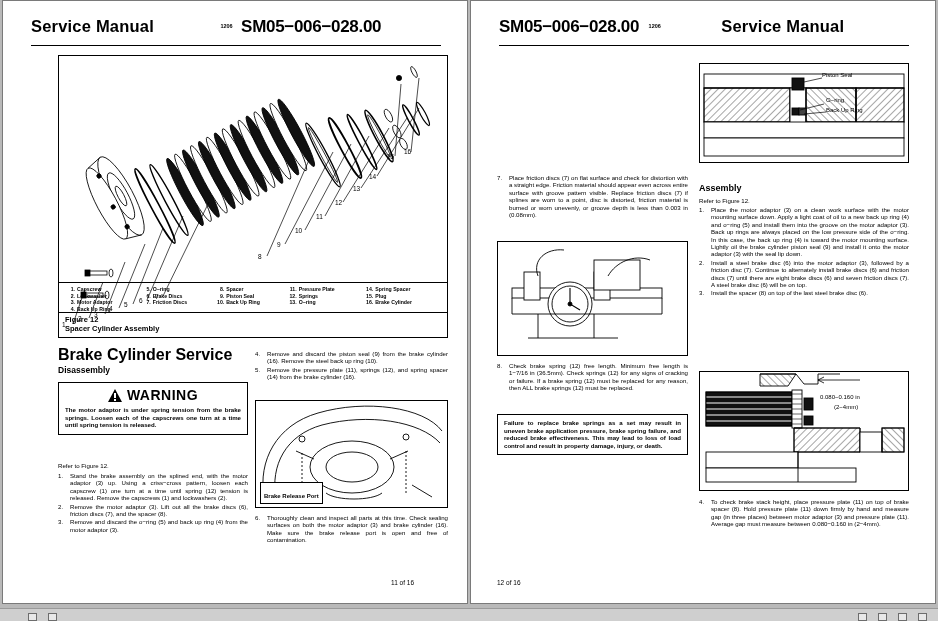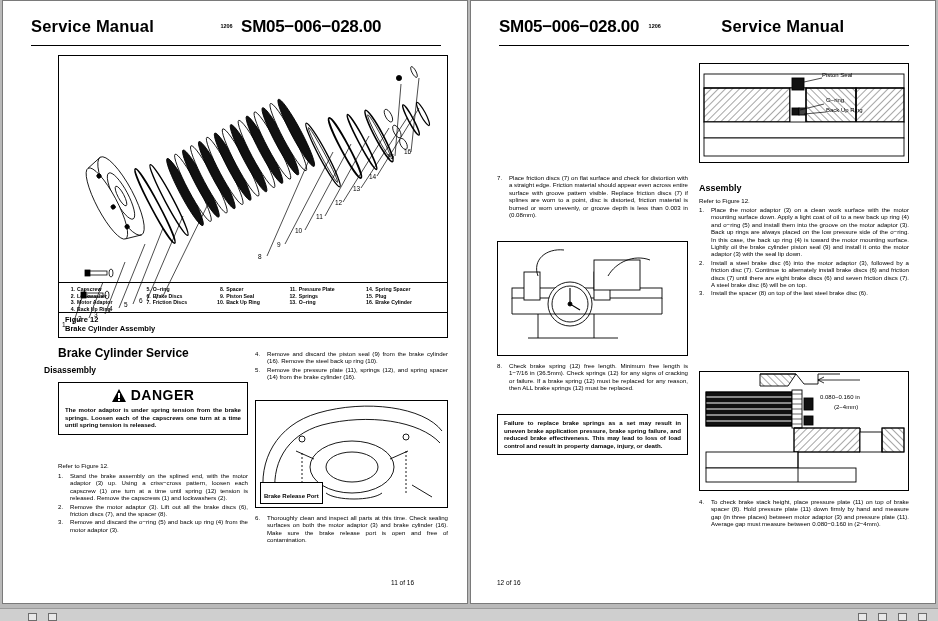--- a/index.html
+++ b/index.html
@@ -25,21 +25,21 @@
   .hdr .ttl{font-size:16.5px;font-weight:bold;letter-spacing:.2px;color:#000;}
   .hdr .doc{font-size:17px;font-weight:bold;letter-spacing:-.3px;color:#000;}
   .hdr .code{font-size:5.5px;font-weight:bold;color:#000;}
   .hl{position:absolute;height:0;border-top:1px solid #000;}
 
   
   .frame{position:absolute;border:1px solid #000;box-sizing:border-box;background:#fff;}
 
   
   .blk{position:absolute;color:#000;}
-  .h2{font-size:12px;font-weight:bold;}
+  .h2{font-size:16px;font-weight:bold;}
   .h3{font-size:8.5px;font-weight:bold;}
   .p6{font-size:6.1px;line-height:7.4px;}
   .figcap{font-size:7.5px;font-weight:bold;line-height:9px;}
   .legend{font-size:5.2px;line-height:6.6px;font-weight:bold;}
   .legend td{padding:0 0 0 0;vertical-align:top;white-space:nowrap;}
   .legend .n{padding-right:2px;text-align:right;width:10px;}
   .callout{position:absolute;font-size:6.5px;color:#000;}
   .lbl{position:absolute;font-size:6px;color:#000;white-space:nowrap;}
   .foot{position:absolute;font-size:6.5px;color:#000;}
 
@@ -245,31 +245,31 @@
           <td class="n">4.</td>
           <td>Back Up Ring</td>
           <td colspan="8"></td>
         </tr>
       </tbody>
         </table>
 
       <div style="position:absolute;left:0;top:256px;width:388px;border-top:1px solid #000;"></div>
       <div class="figcap" style="position:absolute;left:6px;top:259px;">
         <div>Figure 12</div>
-        <div>Brake Cylinder Assembly</div>
+        <div>Spacer Cylinder Assembly</div>
       </div>
     </div>
 
     <div class="blk h2" style="left:55px;top:345px;">Brake Cylinder Service</div>
-    <div class="blk h3" style="left:41px;top:364px;text-align:right;">Disassembly</div>
+    <div class="blk h3" style="left:55px;top:364px;text-align:right;">Disassembly</div>
 
     <div class="alert" style="left:55px;top:381px;width:190px;">
       <div class="bar">
         <span class="tri"></span>
-        <span class="word">DANGER</span>
+        <span class="word">WARNING</span>
       </div>
       <div class="body">The motor adaptor is under spring tension from the brake springs.  Loosen each of the capscrews one turn at a time until spring tension is released.</div>
     </div>
 
     <div class="blk p6" style="left:55px;top:461px;width:190px;">Refer to Figure 12.</div>
 
     <ol class="steps" style="position:absolute;left:55px;top:471px;width:190px;">
       <li><span class="num">1.</span><span>Stand the brake assembly on the splined end, with the motor adaptor (3) up. Using a criss−cross pattern, loosen each capscrew (1) one turn at a time until spring (12) tension is released.  Remove the capscrews (1) and lockwashers (2).</span></li>
       <li><span class="num">2.</span><span>Remove the motor adaptor (3).  Lift out all the brake discs (6), friction discs (7), and the spacer (8).</span></li>
       <li><span class="num">3.</span><span>Remove and discard the o−ring (5) and back up ring (4) from the motor adaptor (3).</span></li>

